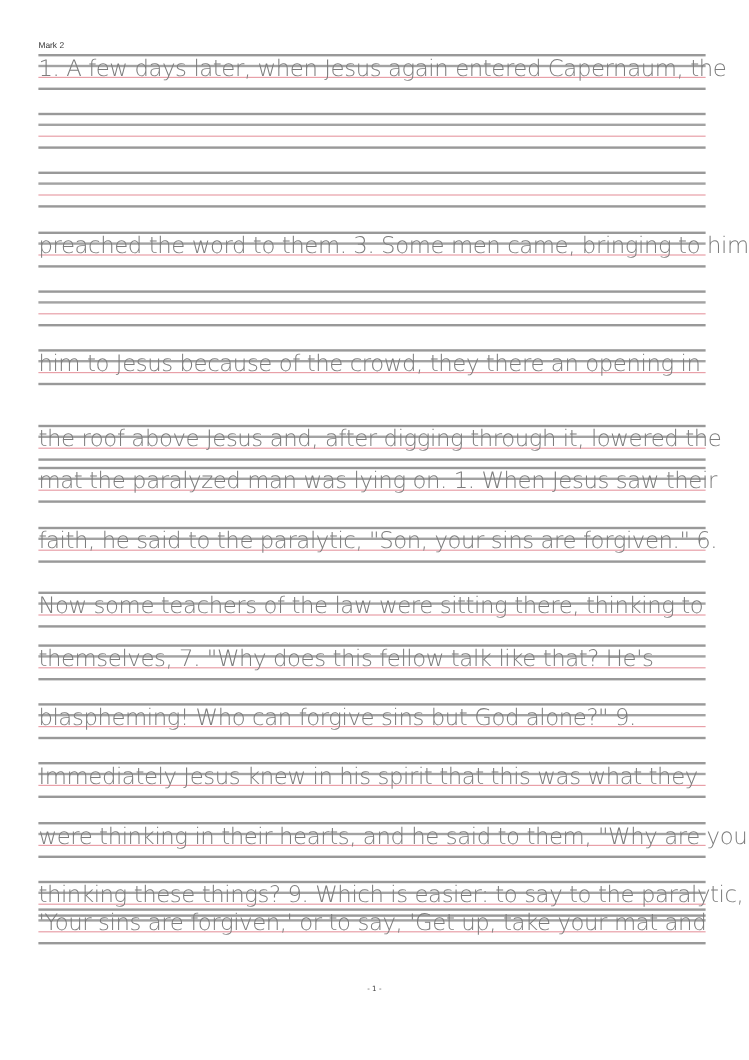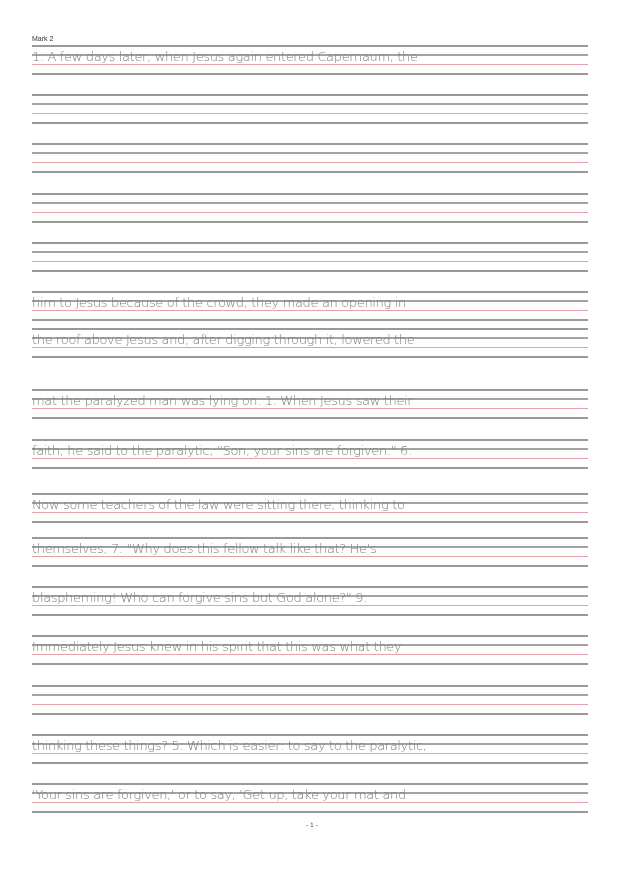--- a/index.html
+++ b/index.html
@@ -41,21 +41,21 @@
       width: 556px;
     }
     .line-top { top: 0; height: 2px; background: #999999; }
     .line-mid { top: 9px; height: 2px; background: #a3a3a3; }
     .line-base { top: 19px; height: 1px; background: #e8a0a8; }
     .line-bottom { top: 28px; height: 2px; background: #999999; }
     .row-text {
       position: absolute;
       left: 0;
       top: 0px;
-      font-size: 13px;
+      font-size: 19px;
       line-height: 24px;
       color: #7d7d7d;
       white-space: nowrap;
       font-family: "DejaVu Sans", sans-serif;
       letter-spacing: -0.35px;
       font-weight: 300;
     }
     .page-number {
       position: absolute;
       left: 0;
@@ -90,35 +90,36 @@
     <div class="line line-top"></div>
     <div class="line line-mid"></div>
     <div class="line line-base"></div>
     <div class="line line-bottom"></div>
   </div>
   <div class="row" style="top:147.6px">
     <div class="line line-top"></div>
     <div class="line line-mid"></div>
     <div class="line line-base"></div>
     <div class="line line-bottom"></div>
+    <div class="row-text">preached the word to them. 3. Some men came, bringing to him</div>
   </div>
   <div class="row" style="top:196.8px">
     <div class="line line-top"></div>
     <div class="line line-mid"></div>
     <div class="line line-base"></div>
     <div class="line line-bottom"></div>
   </div>
   <div class="row" style="top:246px">
     <div class="line line-top"></div>
     <div class="line line-mid"></div>
     <div class="line line-base"></div>
     <div class="line line-bottom"></div>
-    <div class="row-text">him to Jesus because of the crowd, they made an opening in</div>
+    <div class="row-text">him to Jesus because of the crowd, they there an opening in</div>
   </div>
-  <div class="row" style="top:283px">
+  <div class="row" style="top:309px">
     <div class="line line-top"></div>
     <div class="line line-mid"></div>
     <div class="line line-base"></div>
     <div class="line line-bottom"></div>
     <div class="row-text">the roof above Jesus and, after digging through it, lowered the</div>
   </div>
   <div class="row" style="top:344.4px">
     <div class="line line-top"></div>
     <div class="line line-mid"></div>
     <div class="line line-base"></div>
@@ -158,29 +159,30 @@
     <div class="line line-mid"></div>
     <div class="line line-base"></div>
     <div class="line line-bottom"></div>
     <div class="row-text">Immediately Jesus knew in his spirit that this was what they</div>
   </div>
   <div class="row" style="top:639.6px">
     <div class="line line-top"></div>
     <div class="line line-mid"></div>
     <div class="line line-base"></div>
     <div class="line line-bottom"></div>
+    <div class="row-text">were thinking in their hearts, and he said to them, "Why are you</div>
   </div>
   <div class="row" style="top:688.8px">
     <div class="line line-top"></div>
     <div class="line line-mid"></div>
     <div class="line line-base"></div>
     <div class="line line-bottom"></div>
-    <div class="row-text">thinking these things? 5. Which is easier: to say to the paralytic,</div>
+    <div class="row-text">thinking these things? 9. Which is easier: to say to the paralytic,</div>
   </div>
-  <div class="row" style="top:738px">
+  <div class="row" style="top:712px">
     <div class="line line-top"></div>
     <div class="line line-mid"></div>
     <div class="line line-base"></div>
     <div class="line line-bottom"></div>
     <div class="row-text">'Your sins are forgiven,' or to say, 'Get up, take your mat and</div>
   </div>
 </div>
 
 <div class="page-number">- 1 -</div>
 

